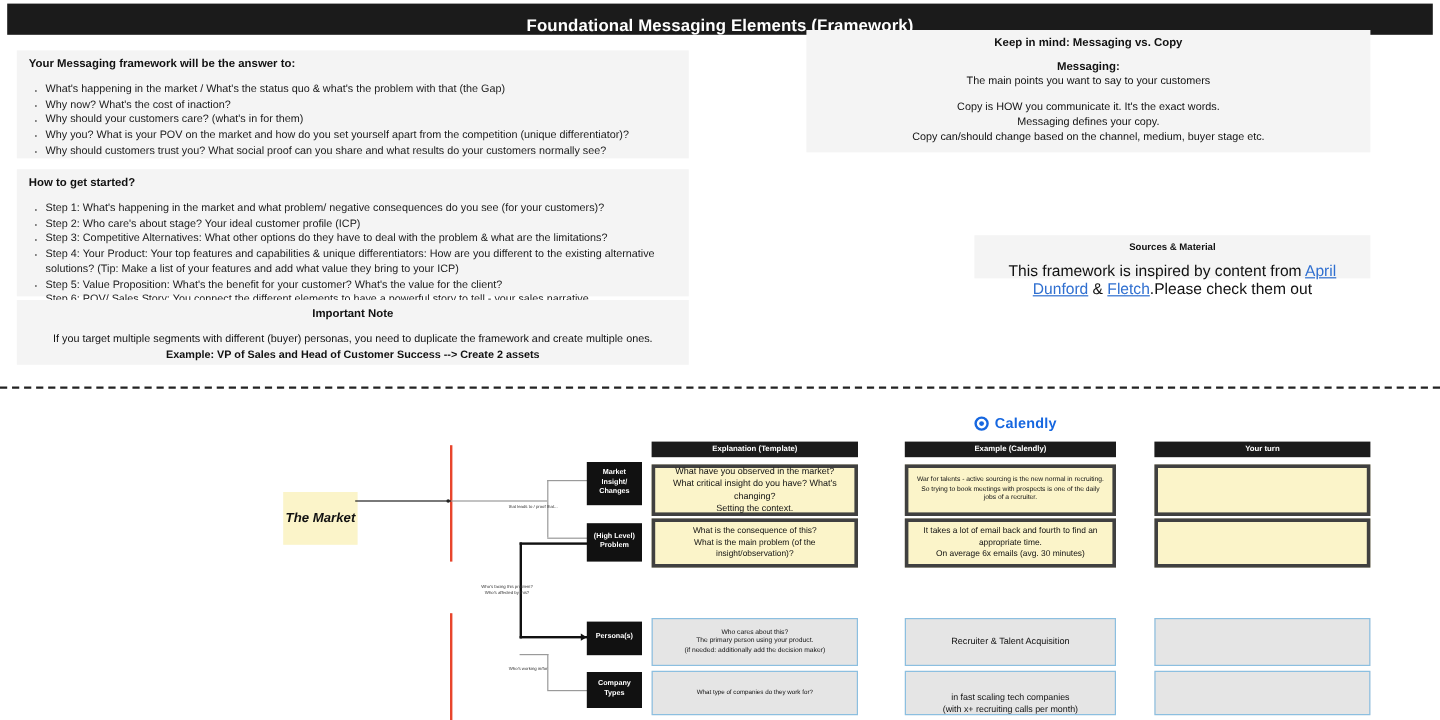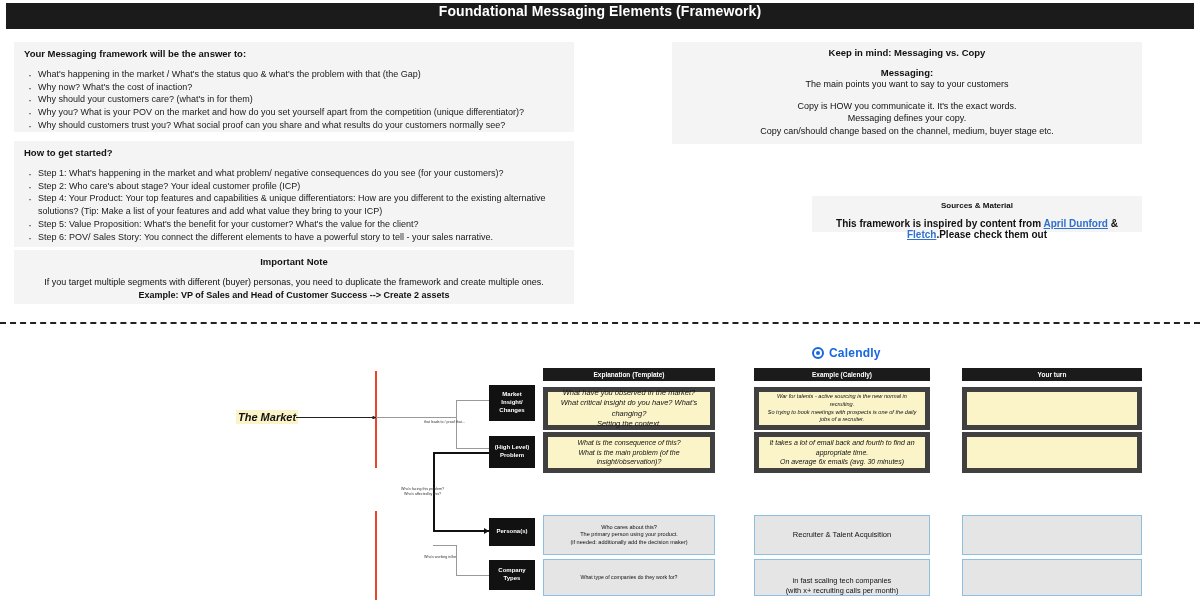--- a/index.html
+++ b/index.html
@@ -21,21 +21,21 @@
   
   .titlebar {
     position: absolute;
     left: 6px;
     top: 3px;
     width: 1188px;
     height: 26px;
     background: #1b1b1b;
     color: #ffffff;
     display: flex;
-    align-items: flex-start;
+    align-items: flex-end;
     justify-content: center;
     font-size: 14px;
     font-weight: bold;
     letter-spacing: .1px;
   }
 
   
   .panel {
     position: absolute;
     background: #f4f4f4;
@@ -89,37 +89,37 @@
     text-align: center;
   }
   #panel-note .note-title {
     font-size: 9.5px; font-weight: bold; margin-bottom: 9px;
   }
   #panel-note .note-line { font-size: 9px; line-height: 1.45; }
   #panel-note .note-line.bold { font-weight: bold; }
 
   
   #panel-keep {
-    left: 672px; top: 42px; width: 470px; height: 102px;
+    left: 672px; top: 25px; width: 470px; height: 102px;
     padding: 5px 8px 0 8px;
     text-align: center;
   }
   #panel-keep .kh { font-size: 9.5px; font-weight: bold; }
   #panel-keep .sub { font-size: 9.5px; font-weight: bold; }
   #panel-keep .ln { font-size: 9px; line-height: 1.4; }
   #panel-keep .sp { height: 9px; }
 
   
   #panel-sources {
     left: 812px; top: 196px; width: 330px; height: 36px;
     padding: 5px 8px 0 8px;
     text-align: center;
   }
   #panel-sources .sh { font-size: 8px; font-weight: bold; margin-bottom: 8px; }
-  #panel-sources .sl { font-size: 10px; font-weight: bold; }
+  #panel-sources .sl { font-size: 13px; }
   #panel-sources a {
     color: #2f6fd0;
     text-decoration: underline;
   }
 
   
   .divider {
     position: absolute;
     left: 0; top: 322px; width: 1200px;
     border-top: 2px dashed #222;
@@ -174,21 +174,21 @@
   .cell {
     position: absolute;
     box-sizing: border-box;
     display: flex;
     align-items: center;
     justify-content: center;
     text-align: center;
     padding: 2px 6px;
     line-height: 1.35;
   }
-  .cell.yellow { background: #fbf4c9; border: 5px solid #404040; font-style: italic; }
+  .cell.yellow { background: #fbf4c9; border: 3px solid #404040; }
   .cell.blue   { background: #e5e5e5; border: 1px solid #8cbfe0; }
 
   .cell .txt { width: 100%; }
   .cell .txt span { display: block; }
 
   
   .r1 { top: 387px; height: 43px; }
   .r2 { top: 432px; height: 41px; }
   .r3 { top: 515px; height: 40px; }
   .r4 { top: 559px; height: 37px; }
@@ -226,21 +226,21 @@
   #node-company  { left: 489px; top: 560px; width: 46px; height: 30px; }
 
   
   .market-label {
     position: absolute;
     left: 236px; top: 410px;
     font-size: 11px;
     font-weight: bold;
     font-style: italic;
     background: #fbf4c9;
-    padding: 1px 2px;
+    padding: 16px 2px;
   }
 
   
   .rule-red {
     position: absolute;
     background: #e8452c;
     width: 1.5px;
   }
   #red-1 { left: 375px; top: 371px; height: 97px; }
   #red-2 { left: 375px; top: 511px; height: 89px; }
@@ -318,20 +318,21 @@
     <li>Why you? What is your POV on the market and how do you set yourself apart from the competition (unique differentiator)?</li>
     <li>Why should customers trust you? What social proof can you share and what results do your customers normally see?</li>
   </ul>
 </div>
 
 <div class="panel" id="panel-started">
   <div class="panel-head">How to get started?</div>
   <ul class="bullets">
     <li>Step 1: What's happening in the market and what problem/ negative consequences do you see (for your customers)?</li>
     <li>Step 2: Who care's about stage? Your ideal customer profile (ICP)</li>
+    <li>Step 3: Competitive Alternatives: What other options do they have to deal with the problem &amp; what are the limitations?</li>
     <li>Step 4: Your Product: Your top features and capabilities &amp; unique differentiators: How are you different to the existing alternative solutions? (Tip: Make a list of your features and add what value they bring to your ICP)</li>
     <li>Step 5: Value Proposition: What's the benefit for your customer? What's the value for the client?</li>
     <li>Step 6: POV/ Sales Story: You connect the different elements to have a powerful story to tell - your sales narrative.</li>
   </ul>
 </div>
 
 <div class="panel" id="panel-note">
   <div class="note-title">Important Note</div>
   <div class="note-line">If you target multiple segments with different (buyer) personas, you need to duplicate the framework and create multiple ones.</div>
   <div class="note-line bold">Example: VP of Sales and Head of Customer Success --&gt; Create 2 assets</div>

